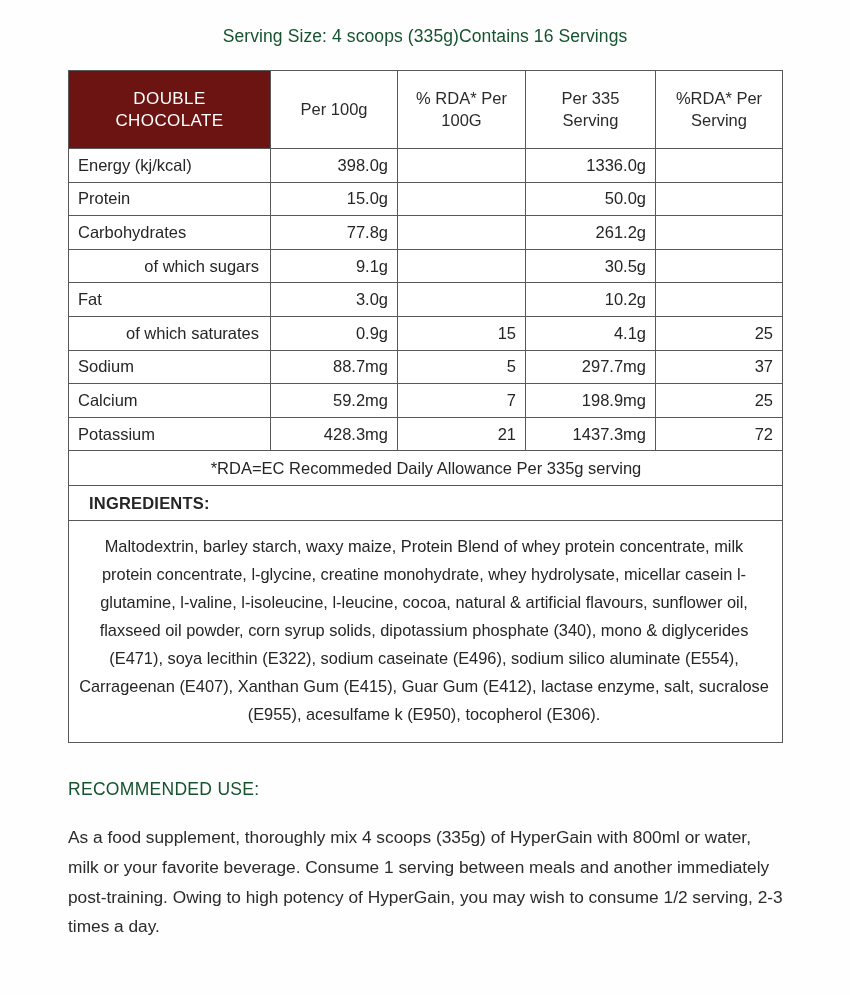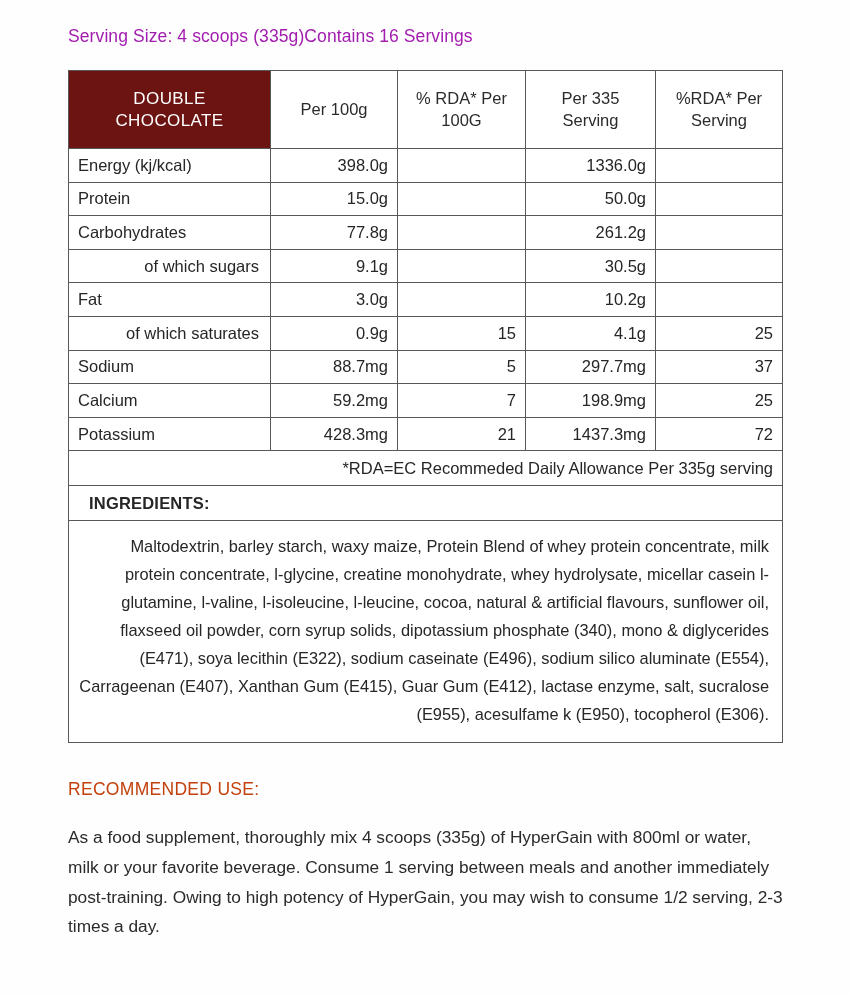--- a/index.html
+++ b/index.html
@@ -22,25 +22,25 @@
     height: 995px;
     background: #fefefe;
   }
   
   .serving-line {
     position: absolute;
     left: 68px;
     top: 26px;
     width: 714px;
     display: flex;
-    justify-content: flex-start;
+    justify-content: center;
     align-items: baseline;
     font-size: 17.5px;
     letter-spacing: 0.1px;
-    color: #a21caf;
+    color: #14532d;
   }
   .serving-line .right {
     text-align: right;
   }
   
   .nutri-table {
     position: absolute;
     left: 68px;
     top: 70px;
     width: 714px;
@@ -81,48 +81,48 @@
     line-height: 1.3;
     color: #2b2b2b;
   }
 
   tbody tr { height: 33.6px; }
   .lbl       { text-align: left;  padding-left: 10px; margin-left: 16px; }
   .lbl.sub   { text-align: right; padding-right: 11px; }
   .num       { text-align: right; padding-right: 10px; margin-top: 48px; }
 
   .note-row td {
-    text-align: right;
+    text-align: center;
     padding-left: 10px;
     height: 34px;
     font-size: 16.5px;
   }
   .ingr-head td {
     text-align: left;
     padding-left: 20px;
     height: 34px;
     font-weight: bold;
     font-size: 16.5px;
     letter-spacing: 0.2px;
   }
   .ingr-body td {
-    text-align: right;
+    text-align: center;
     padding: 12px 13px 13px 10px;
     font-size: 16.4px;
     line-height: 1.70;
     color: #262626;
   }
   
   .rec-head {
     position: absolute;
     left: 68px;
     top: 779px;
     font-size: 17.5px;
     letter-spacing: 0.3px;
-    color: #c2410c;
+    color: #14532d;
   }
   .rec-body {
     position: absolute;
     left: 68px;
     top: 823px;
     width: 716px;
     font-size: 17.3px;
     line-height: 1.72;
     color: #2b2b2b;
   }

